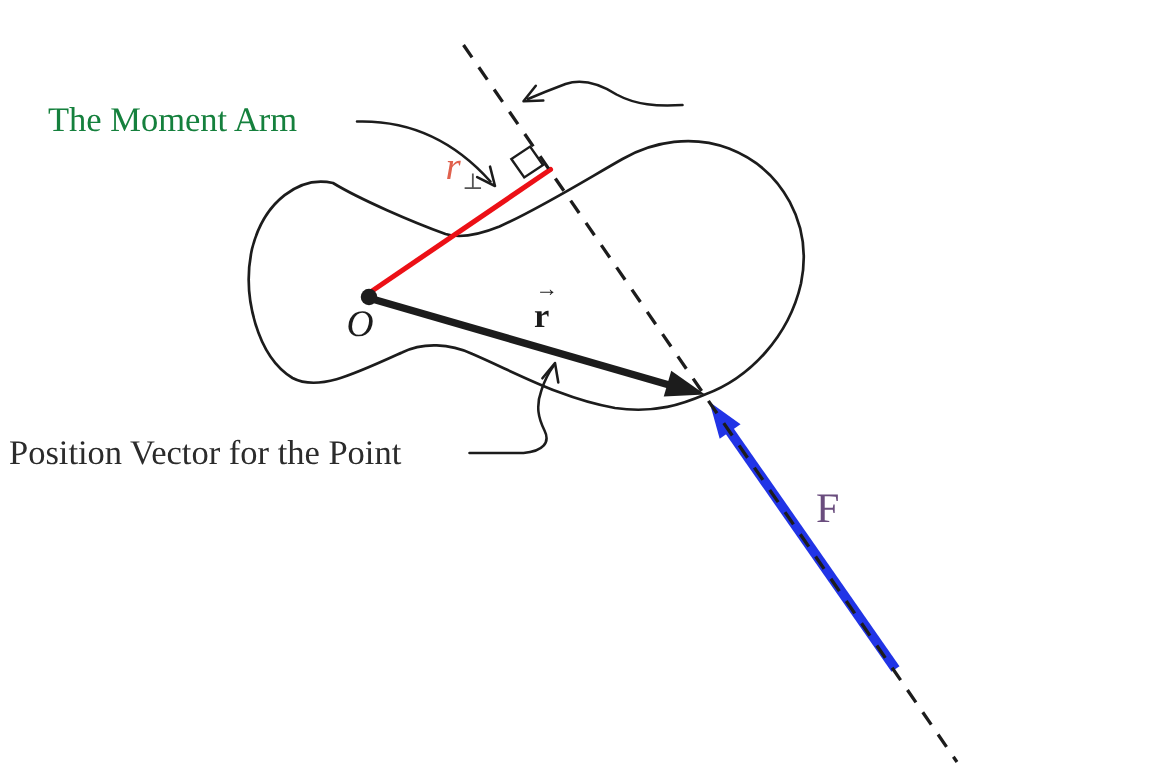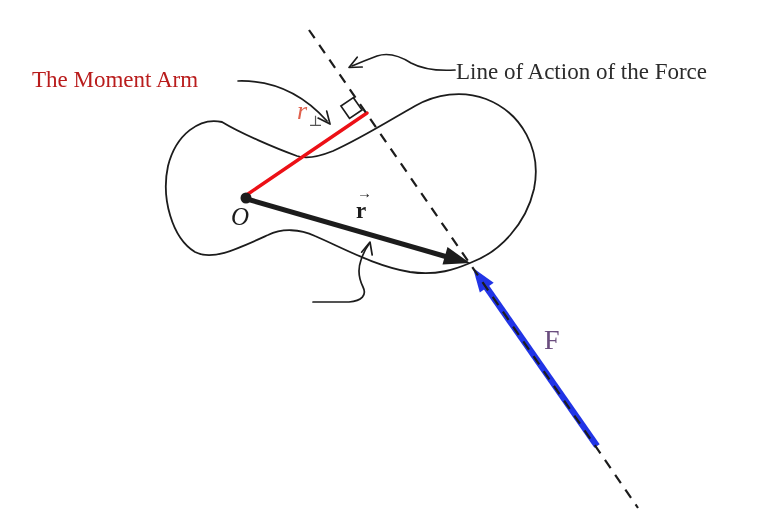--- a/index.html
+++ b/index.html
@@ -93,25 +93,25 @@
     <path d="M 238 81 C 272 80 302 93 327 121" fill="none" stroke="#1c1c1c" stroke-width="1.7" stroke-linecap="round"></path>
     <polyline points="318.1,118.1 330,124 326.7,111.1" fill="none" stroke="#1c1c1c" stroke-width="1.7" stroke-linecap="round" stroke-linejoin="round"></polyline>
 
     <path d="M 455 70 C 438 71 424 70 411 63 C 400 56 389 52 377 56 C 369 59 359 63 352 66" fill="none" stroke="#1c1c1c" stroke-width="1.7" stroke-linecap="round"></path>
     <polyline points="362.2,67 349,67.5 357.2,57.2" fill="none" stroke="#1c1c1c" stroke-width="1.7" stroke-linecap="round" stroke-linejoin="round"></polyline>
 
     <path d="M 313 302 L 349 302 C 362 301 367 295 363 287 C 359 279 357 271 361 260 C 363 254 366 248 369 244" fill="none" stroke="#1c1c1c" stroke-width="1.7" stroke-linecap="round"></path>
     <polyline points="372.2,255 370,242 361.6,252.2" fill="none" stroke="#1c1c1c" stroke-width="1.7" stroke-linecap="round" stroke-linejoin="round"></polyline>
   </svg>
 
-  <div class="label" style="left: 32px; top: 64px; color: #b91c1c;">The Moment Arm</div>
+  <div class="label" style="left: 32px; top: 64px; color: #15803d;">The Moment Arm</div>
 
-  <div class="label" style="left: 456px; top: 56px; color: rgb(43, 43, 43);">Line of Action of the Force</div>
 
   <div class="label" style="left: 6px; top: 286px; color: rgb(43, 43, 43);">
+    <div>Position Vector for the Point</div>
   </div>
 
   <div class="label-origin" style="left:231px; top:203px;">O</div>
 
   <div class="label-rperp" style="left:297px; top:96px;">
     <span style="color: rgb(224, 97, 77);">r</span><span class="sub" style="color: rgb(85, 85, 85);">⊥</span>
   </div>
 
   <div class="label-rvec" style="left:356px; top:198px;">
     <span class="accent">→</span>

